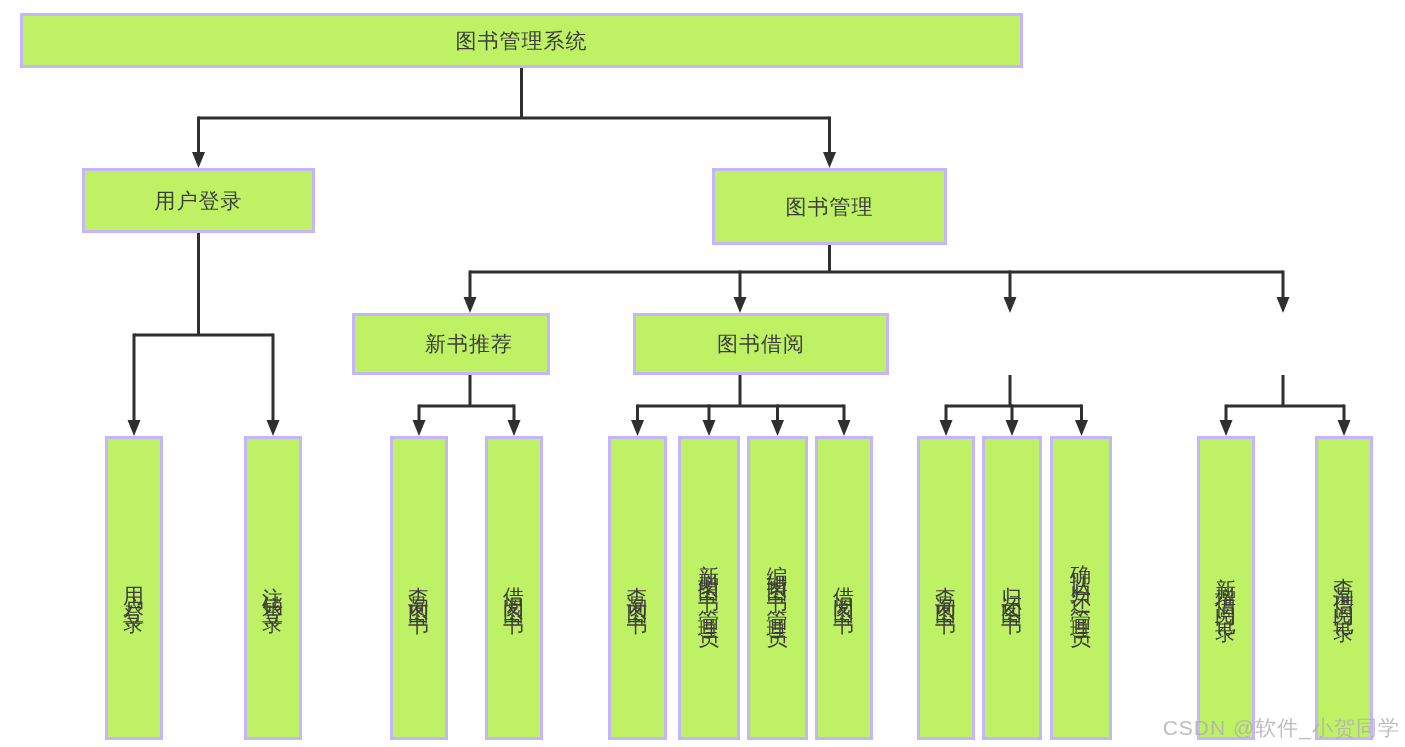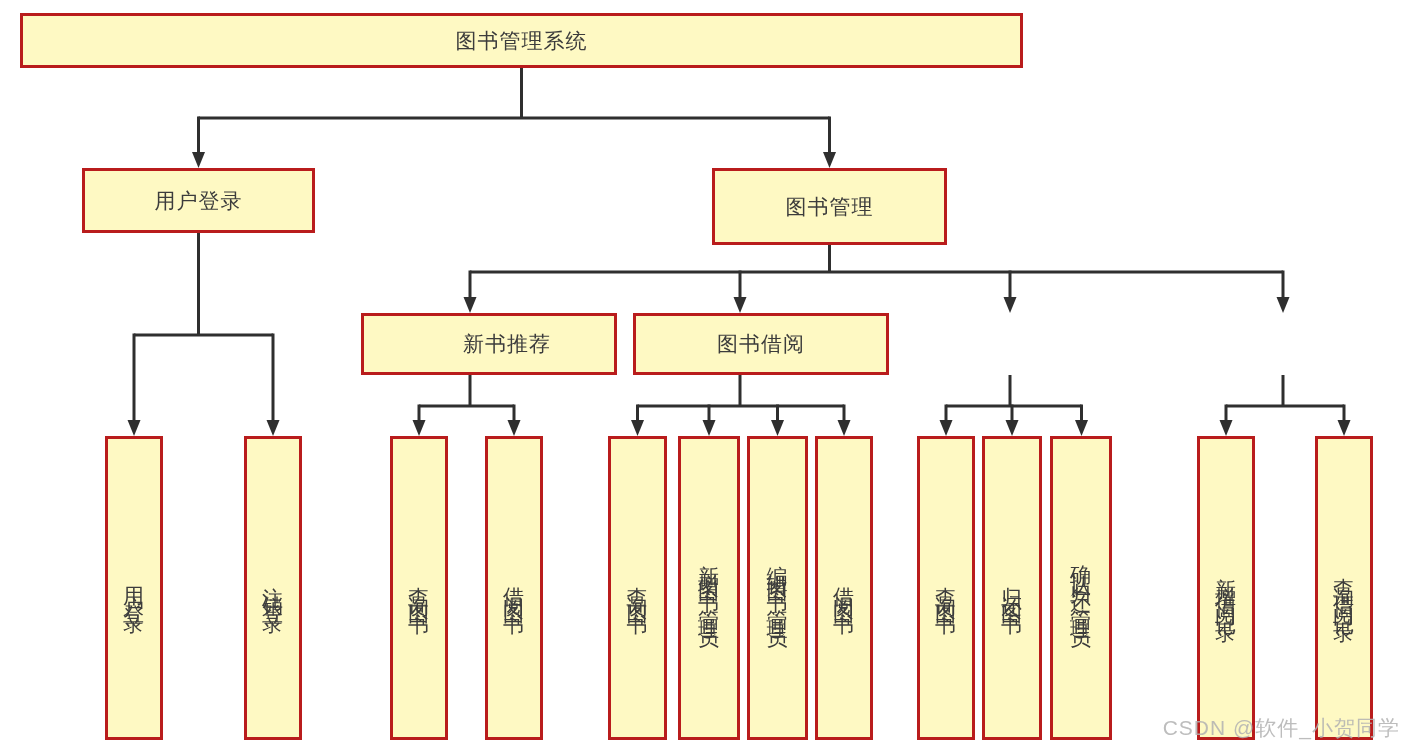--- a/index.html
+++ b/index.html
@@ -8,22 +8,22 @@
     width: 1405px;
     height: 747px;
     background: #ffffff;
     font-family: "Liberation Sans", "DejaVu Sans", sans-serif;
     overflow: hidden;
   }
   #wires { position: absolute; left: 0; top: 0; z-index: 0; }
   .node {
     position: absolute;
     box-sizing: border-box;
-    background: #fef9c3;
-    border: 3px solid #b91c1c;
+    background: #bef264;
+    border: 3px solid #c4b5fd;
     display: flex;
     align-items: center;
     justify-content: center;
     z-index: 1;
     color: #3c3c3c;
   }
   .node .h-label {
     font-size: 21px;
     letter-spacing: 1px;
     white-space: nowrap;
@@ -108,21 +108,21 @@
   <div id="watermark">CSDN @软件_小贺同学</div>
 <div class="node" style="left: 20px; top: 13px; width: 1003px; height: 55px;">
       <span class="h-label">图书管理系统</span>
     </div>
     <div class="node" style="left: 82px; top: 168px; width: 233px; height: 65px;">
       <span class="h-label">用户登录</span>
     </div>
     <div class="node" style="left: 712px; top: 168px; width: 235px; height: 77px;">
       <span class="h-label">图书管理</span>
     </div>
-    <div class="node" style="left: 361px; top: 313px; width: 256px; height: 62px; padding-left: 36px;">
+    <div class="node" style="left: 352px; top: 313px; width: 198px; height: 62px; padding-left: 36px;">
       <span class="h-label">新书推荐</span>
     </div>
     <div class="node" style="left: 633px; top: 313px; width: 256px; height: 62px;">
       <span class="h-label">图书借阅</span>
     </div>
     <div class="node" style="left: 105px; top: 436px; width: 58px; height: 304px;">
       <span class="v-label">用户登录</span>
     </div>
     <div class="node" style="left: 244px; top: 436px; width: 58px; height: 304px;">
       <span class="v-label">注销登录</span>

